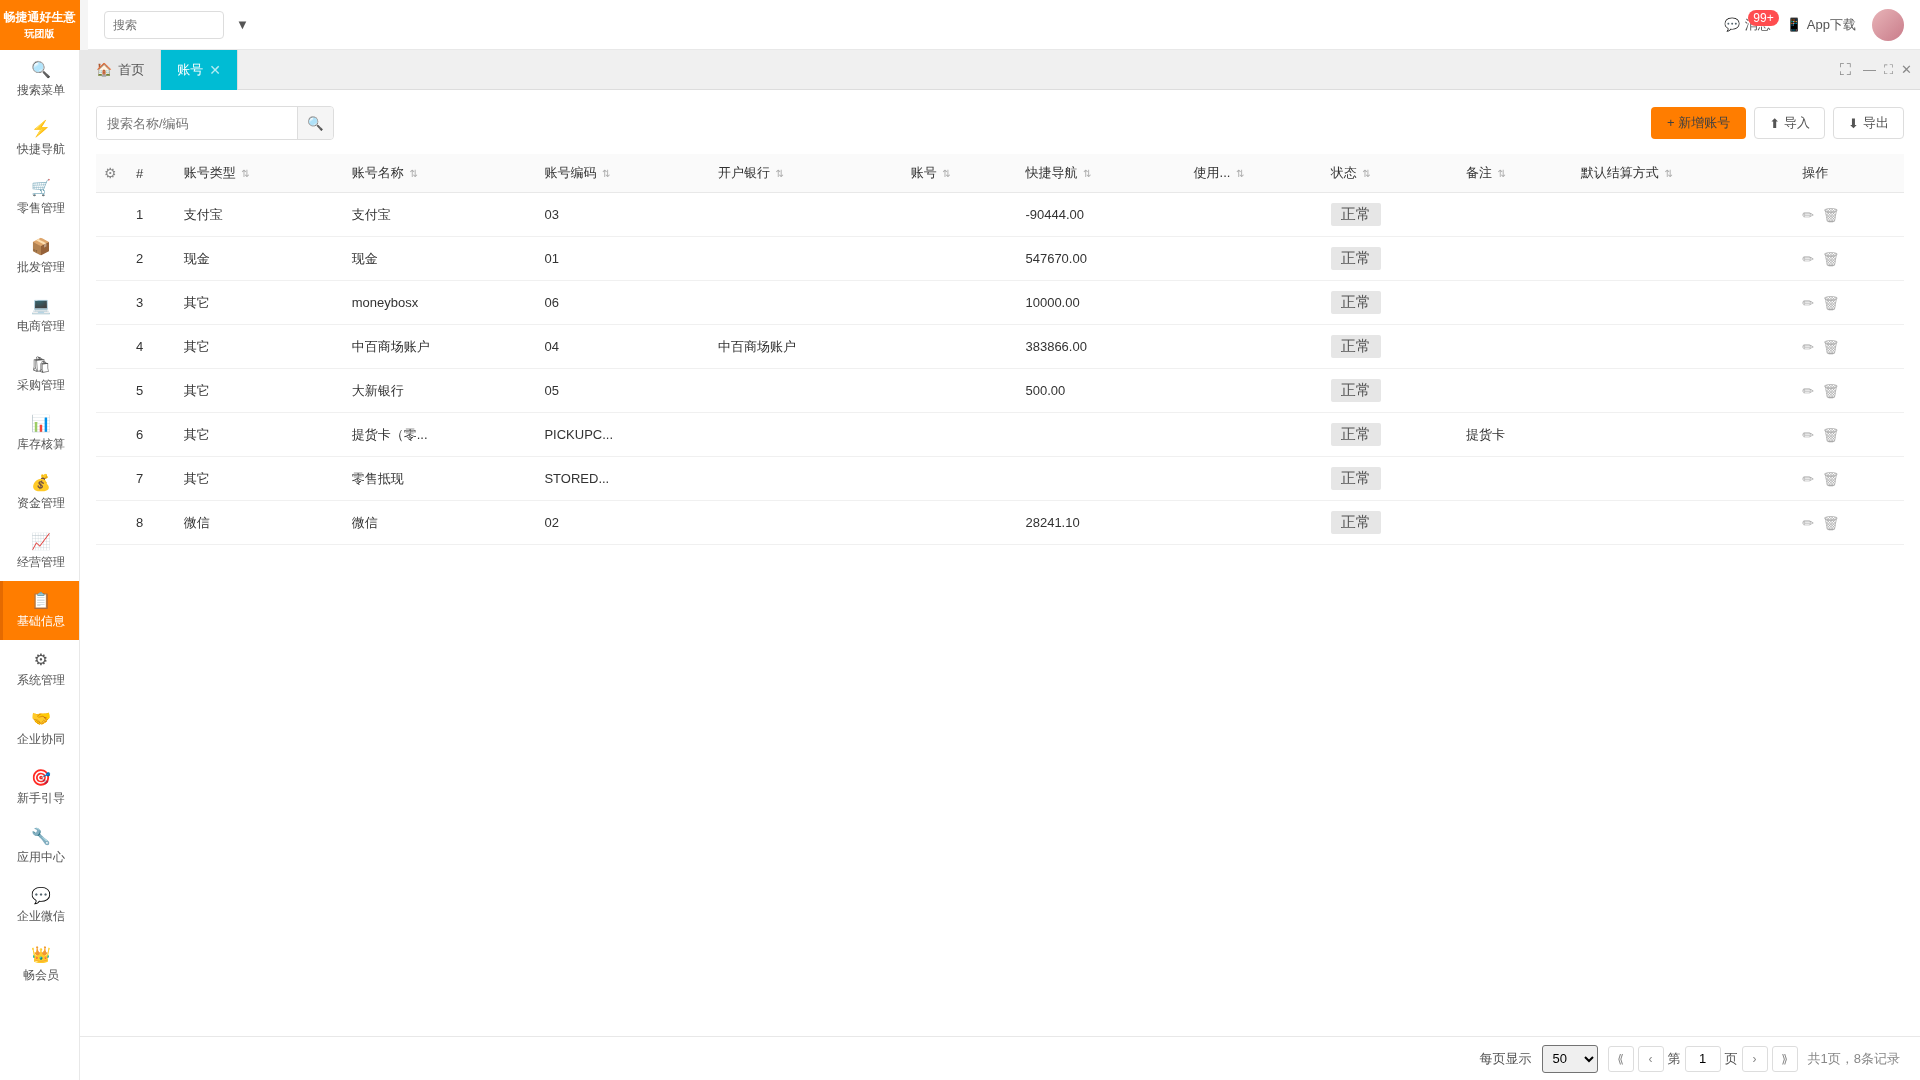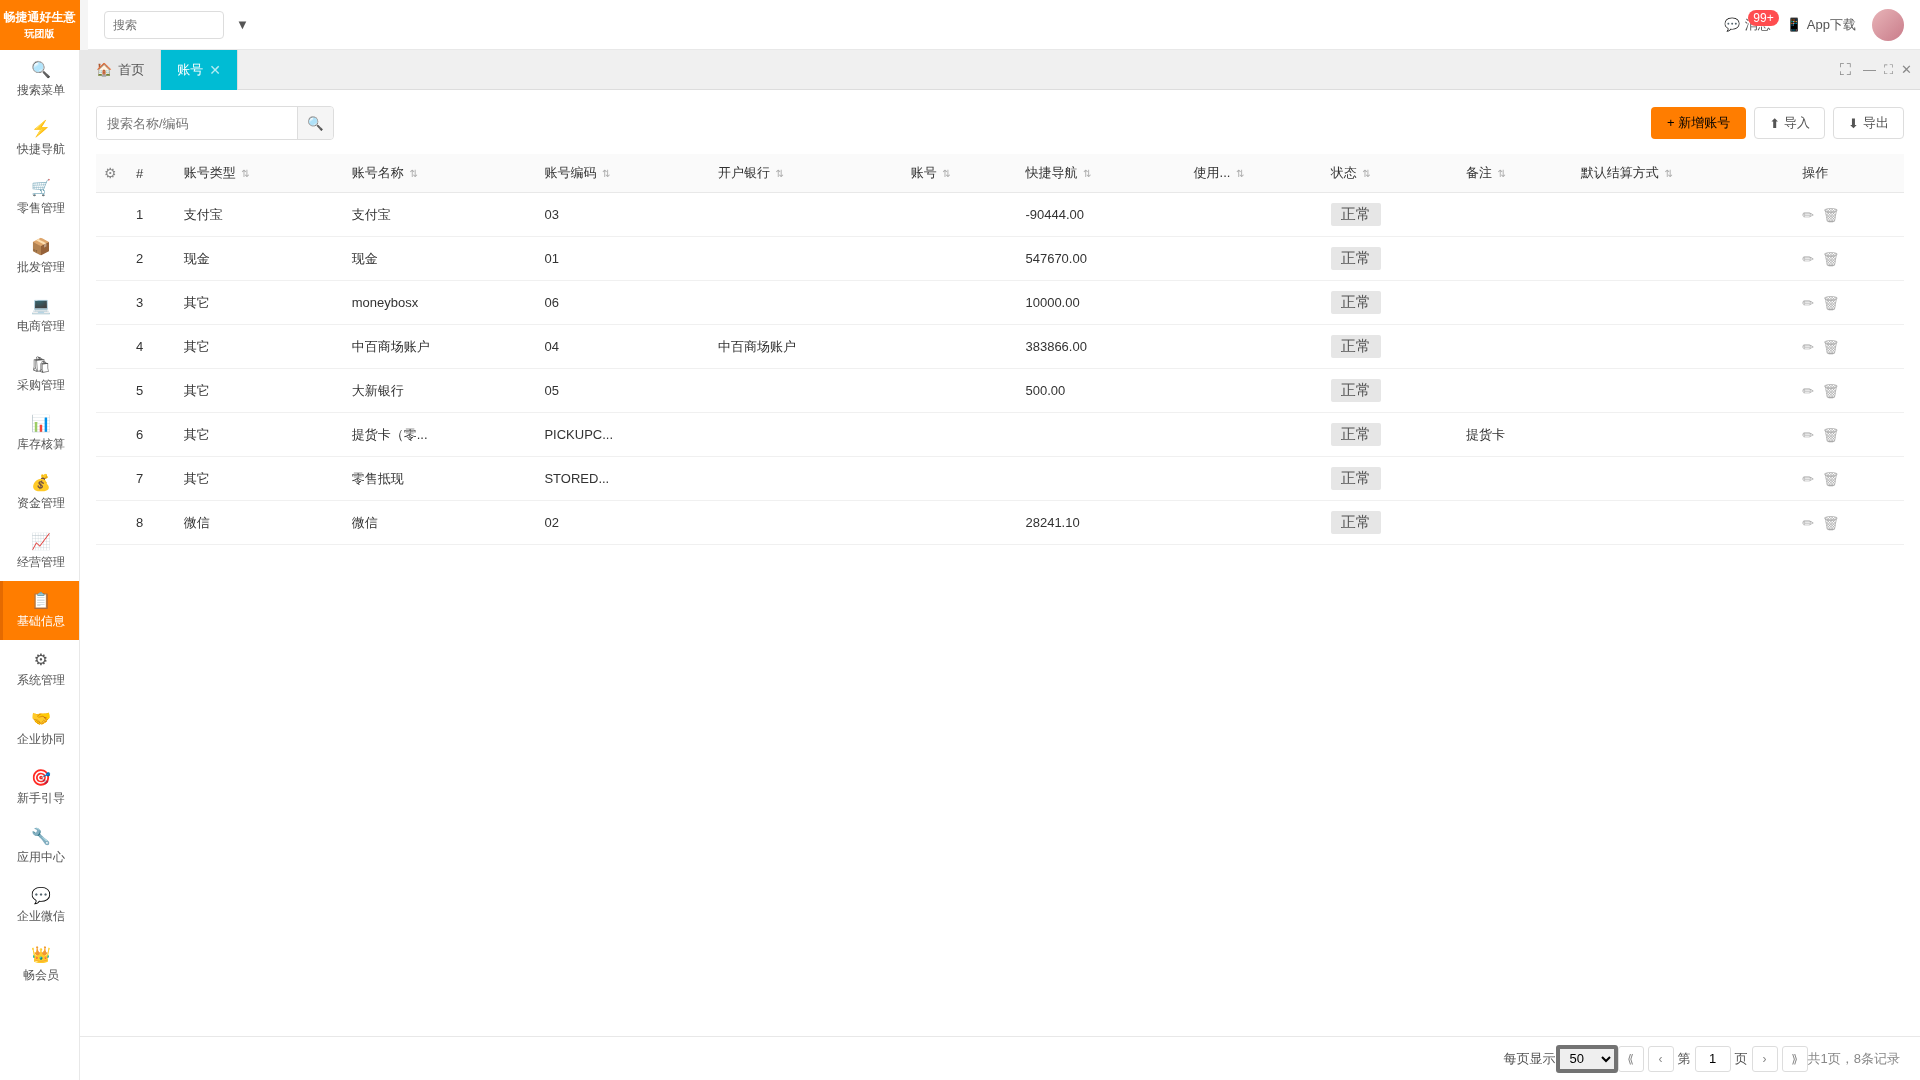--- a/index.html
+++ b/index.html
@@ -103,21 +103,21 @@
 
     
     .content { flex: 1; overflow: auto; padding: 16px; background: #fff; position: relative; }
 
     
     .toolbar { display: flex; align-items: center; justify-content: space-between; margin-bottom: 14px; }
     .search-box { display: flex; align-items: center; border: 1px solid #ddd; border-radius: 4px; overflow: hidden; }
     .search-input { width: 200px; height: 32px; border: none; outline: none; padding: 0 10px; font-size: 13px; }
     .search-btn { height: 32px; width: 36px; background: #f5f5f5; border: none; border-left: 1px solid #ddd; cursor: pointer; display: flex; align-items: center; justify-content: center; color: #888; }
     .toolbar-right { display: flex; align-items: center; gap: 8px; }
-    .btn-primary { height: 32px; padding: 0 16px; background: #ff7d00; color: #000000; border: none; border-radius: 4px; cursor: pointer; font-size: 13px; display: flex; align-items: center; gap: 4px; }
+    .btn-primary { height: 32px; padding: 0 16px; background: #ff7d00; color: #404040; border: none; border-radius: 4px; cursor: pointer; font-size: 13px; display: flex; align-items: center; gap: 4px; }
     .btn-outline { height: 32px; padding: 0 14px; background: #fff; color: #555; border: 1px solid #ddd; border-radius: 4px; cursor: pointer; font-size: 13px; display: flex; align-items: center; gap: 4px; }
 
     
     .data-table { width: 100%; border-collapse: collapse; font-size: 13px; }
     .data-table thead tr { background: #fafafa; border-bottom: 1px solid #e8e8e8; }
     .data-table th {
       padding: 10px 8px;
       text-align: left;
       color: #333;
       font-weight: 500;
@@ -156,24 +156,25 @@
       bottom: 0;
       left: 0;
       right: 0;
       height: 44px;
       background: #fff;
       border-top: 1px solid #e8e8e8;
       display: flex;
       align-items: center;
       justify-content: flex-end;
       padding: 0 20px;
+      gap: 10px;
       font-size: 13px;
       color: #555;
     }
-    .page-size-select { height: 28px; border: 4px solid #737373; border-radius: 3px; padding: 0 6px; font-size: 13px; }
+    .page-size-select { height: 28px; border: 1px solid #737373; border-radius: 3px; padding: 0 6px; font-size: 13px; }
     .page-nav { display: flex; align-items: center; gap: 4px; }
     .page-nav-btn { width: 26px; height: 26px; border: 1px solid #ddd; background: #fff; border-radius: 3px; cursor: pointer; display: flex; align-items: center; justify-content: center; color: #888; font-size: 12px; }
     .page-input { width: 36px; height: 26px; border: 1px solid #ddd; border-radius: 3px; text-align: center; font-size: 13px; }
     .total-info { color: #888; font-size: 13px; }
   </style>
 </head>
 <body>
 
 <div class="sidebar">
   <div class="sidebar-logo">

